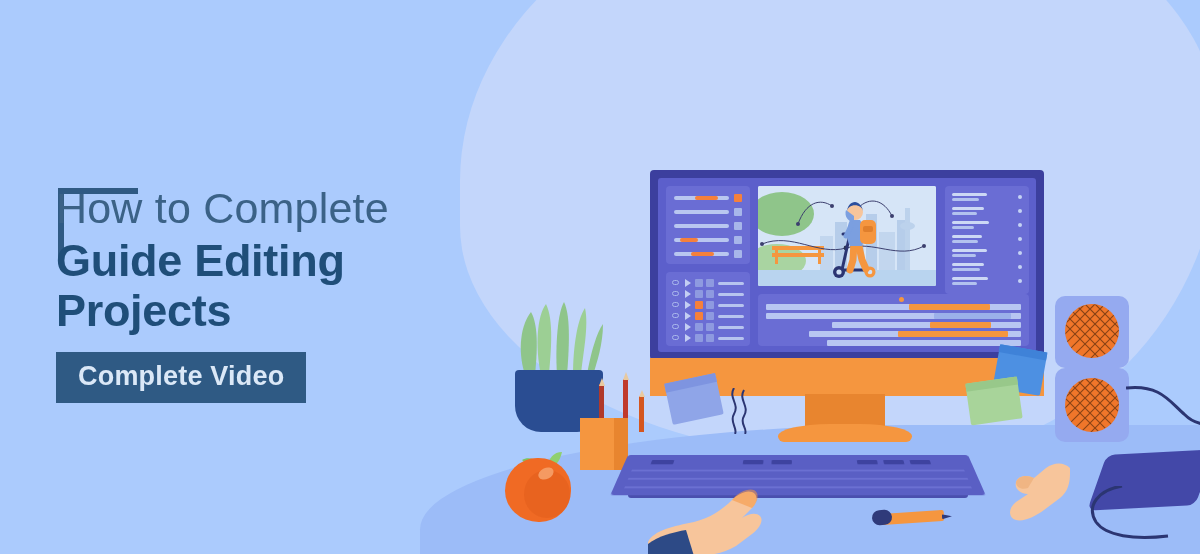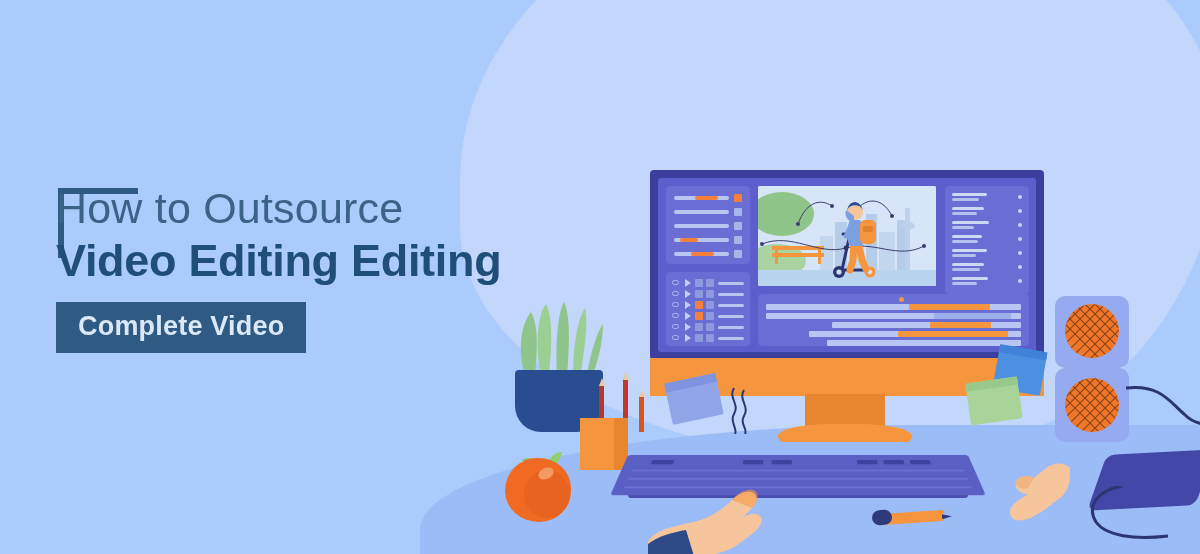--- a/index.html
+++ b/index.html
@@ -217,22 +217,22 @@
   <div class="abs bg-blob"></div>
   <div class="abs desk"></div>
   <div class="abs desk-right"></div>
 
   <div class="abs bracket">
     <i class="bar-h"></i>
       <i class="bar-v"></i>
   </div>
 
   <div class="abs headline">
-    <div class="title-thin">How to Outsource</div>
-    <div class="title-bold">Video Editing Editing</div>
+    <div class="title-thin">How to Complete</div>
+    <div class="title-bold">Guide Editing Projects</div>
     <div class="badge">Complete Video</div>
   </div>
 
   <div class="abs leaves">
     <svg width="88" height="75" viewBox="0 0 88 75">
       <g fill="#8fc58a">
         <path d="M10 75 C2 50 6 24 16 12 C24 26 22 54 20 75 Z"></path>
         <path d="M26 75 C20 46 22 16 31 4 C39 20 36 52 34 75 Z" fill="#9ccf94"></path>
         <path d="M42 75 C40 44 43 12 49 2 C56 16 54 50 52 75 Z"></path>
         <path d="M58 75 C58 48 62 20 70 8 C74 26 68 54 66 75 Z" fill="#9ccf94"></path>

